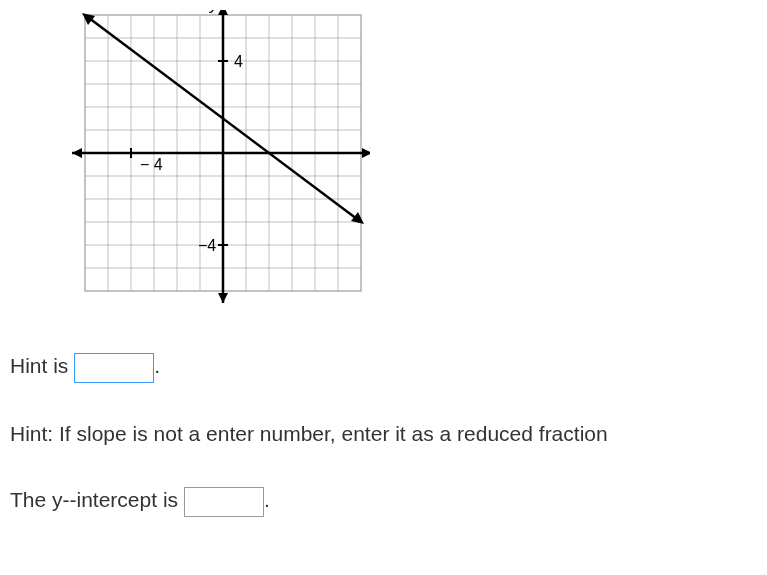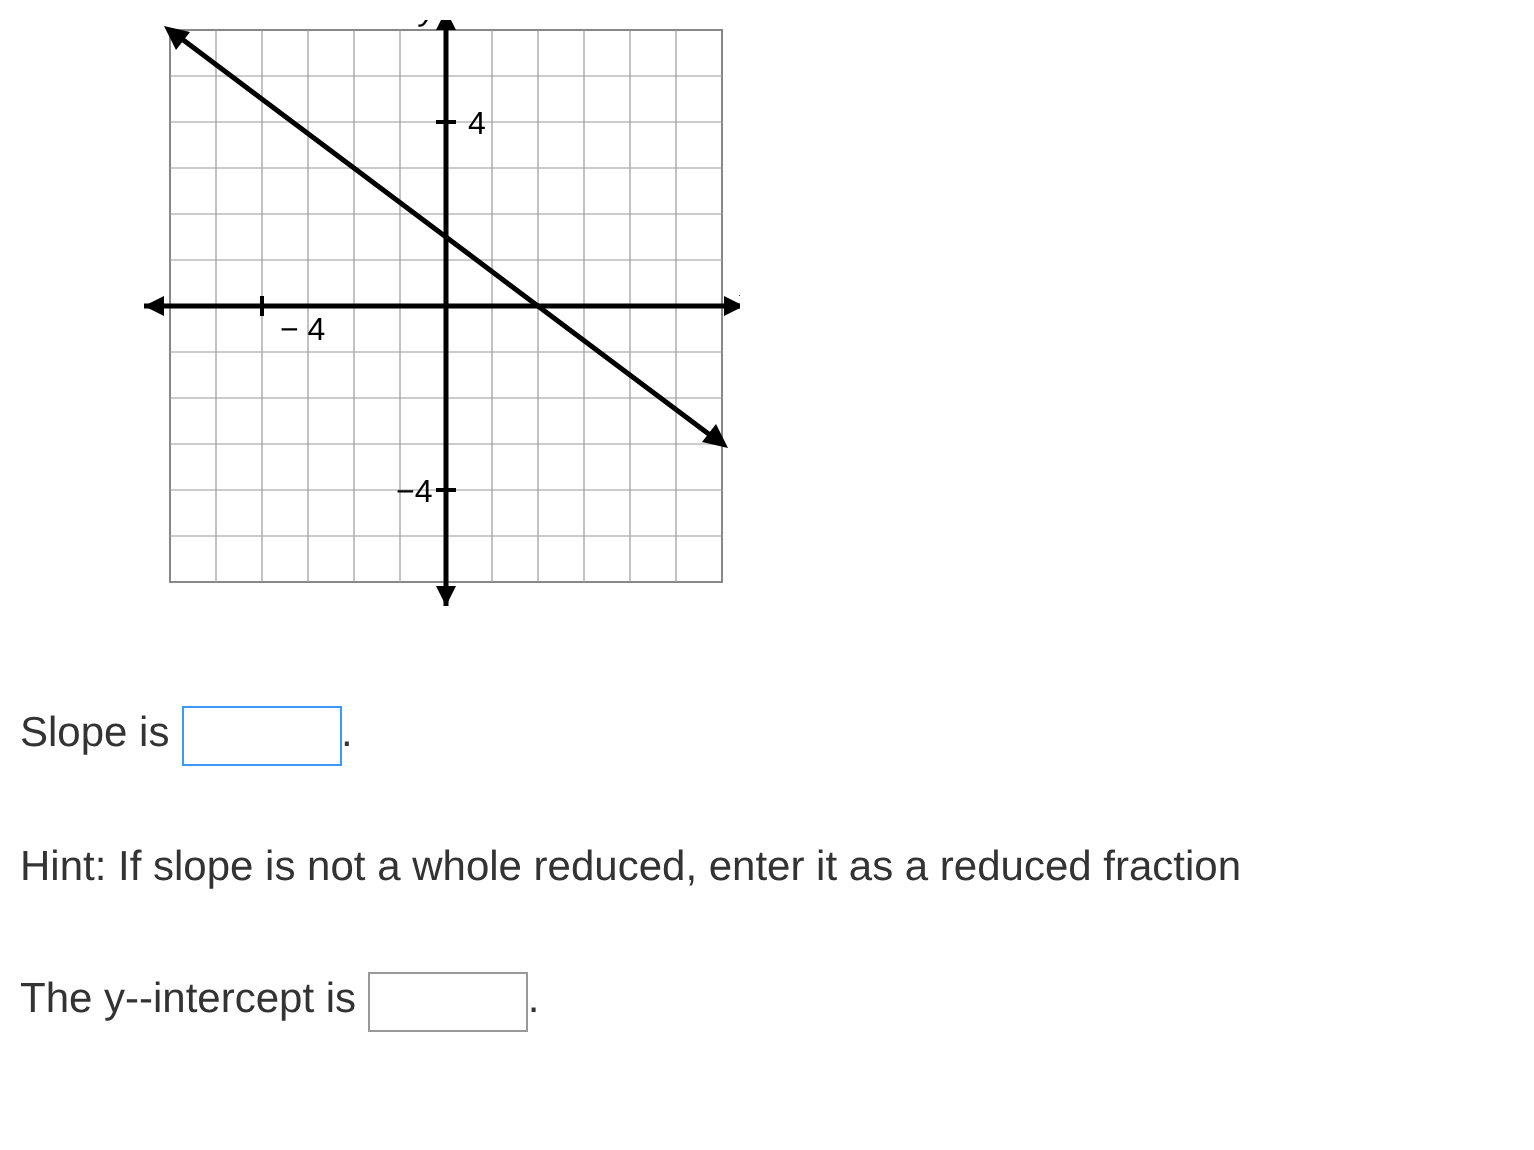--- a/index.html
+++ b/index.html
@@ -87,20 +87,20 @@
     <text x="194" y="57" font-size="16" text-anchor="start">4</text>
     <text x="158" y="241" font-size="16" text-anchor="start">−4</text>
 
     <line x1="45" y1="5" x2="321" y2="212" stroke="#000" stroke-width="2.5"></line>
     <polygon points="42,3 55,6 48,15" fill="#000"></polygon>
     <polygon points="324,214 311,211 318,202" fill="#000"></polygon>
   </svg>
 </div>
 
 <div class="text-line">
-  <span>Slope is </span><input type="text" class="focused" value="" style=""><span>.</span>
+  <span>Hint is </span><input type="text" class="focused" value="" style=""><span>.</span>
 </div>
 
-<div class="text-line">Hint: If slope is not a whole reduced, enter it as a reduced fraction</div>
+<div class="text-line">Hint: If slope is not a enter number, enter it as a reduced fraction</div>
 
 <div class="text-line">
   <span>The y--intercept is </span><input type="text" value="" style=""><span>.</span>
 </div>
 
 </body></html>

